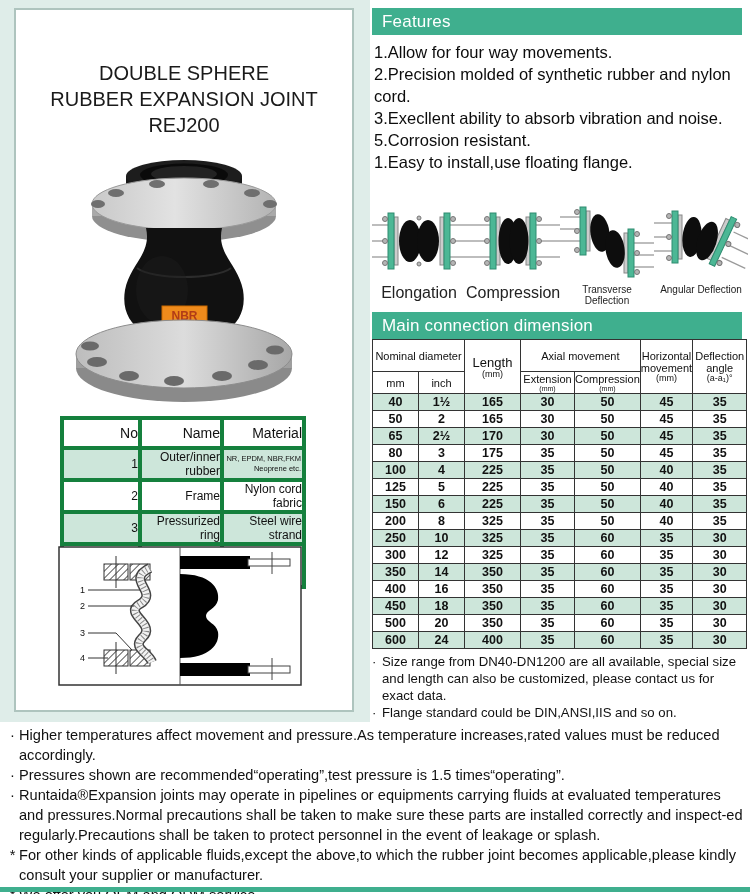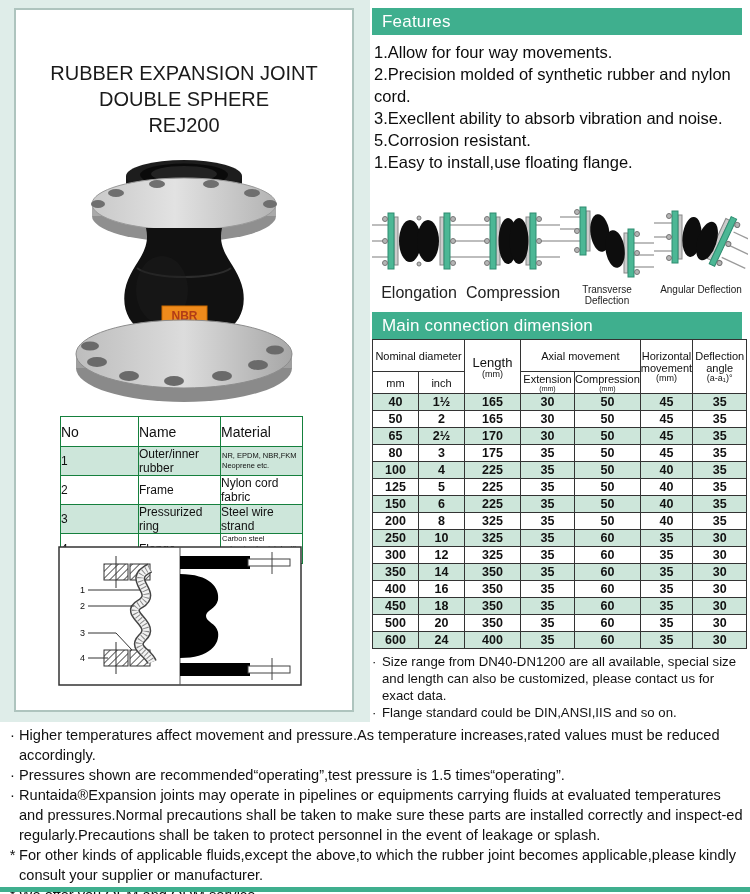--- a/index.html
+++ b/index.html
@@ -14,21 +14,21 @@
 
   
   .left-frame{position:absolute;left:0;top:0;width:370px;height:722px;background:var(--frame);}
   .left-panel{position:absolute;left:14px;top:8px;width:340px;height:704px;background:#fff;border:2px solid #aec4be;}
   .title-block{position:absolute;top:50px;left:0;width:100%;text-align:center;font-size:20px;line-height:26px;color:#1a1a1a;}
   .photo-wrap{position:absolute;top:130px;left:18px;width:300px;height:272px;}
   .parts-table{position:absolute;top:406px;left:44px;border-collapse:collapse;table-layout:fixed;}
   .parts-table col:nth-child(1){width:78px;}
   .parts-table col:nth-child(2){width:82px;}
   .parts-table col:nth-child(3){width:82px;}
-  .parts-table th,.parts-table td{border:1px solid #15803d;text-align:left;vertical-align:middle;background:#fff;}
+  .parts-table th,.parts-table td{border:4px solid #15803d;text-align:right;vertical-align:middle;background:#fff;}
   .parts-table th{height:30px;font-size:14px;font-weight:400;}
   .parts-table td{height:24px;font-size:12px;}
   .parts-table tbody tr:nth-child(odd) td{background:var(--tint);}
   .parts-table td.tiny{font-size:7.5px;line-height:1.3;padding:0 1px;}
   .section-svg{position:absolute;top:536px;left:42px;}
 
   
   .green-bar{position:absolute;left:372px;width:370px;height:27px;background:var(--accent);color:#fff;font-size:17px;line-height:27px;padding-left:10px;letter-spacing:.2px;}
   #features-bar{top:8px;}
   #dim-bar{top:312px;}
@@ -66,22 +66,22 @@
   .bottom-bar{position:absolute;left:0;top:887px;width:750px;height:5px;background:var(--accent);}
 </style>
 </head>
 <body>
 
 <div class="page">
 
   <div class="left-frame"></div>
   <div class="left-panel">
     <div class="title-block">
+      <div>DOUBLE SPHERE</div>
       <div>RUBBER EXPANSION JOINT</div>
-      <div>DOUBLE SPHERE</div>
       <div>REJ200</div>
     </div>
 
     <div class="photo-wrap">
       <svg width="300" height="272" viewBox="0 0 300 272">
         <defs>
           <linearGradient id="steel" x1="0" y1="0" x2="1" y2="0">
             <stop offset="0" stop-color="#c9c9c9"></stop>
               <stop offset="0.45" stop-color="#e2e2e2"></stop>
               <stop offset="1" stop-color="#b3b3b3"></stop>

